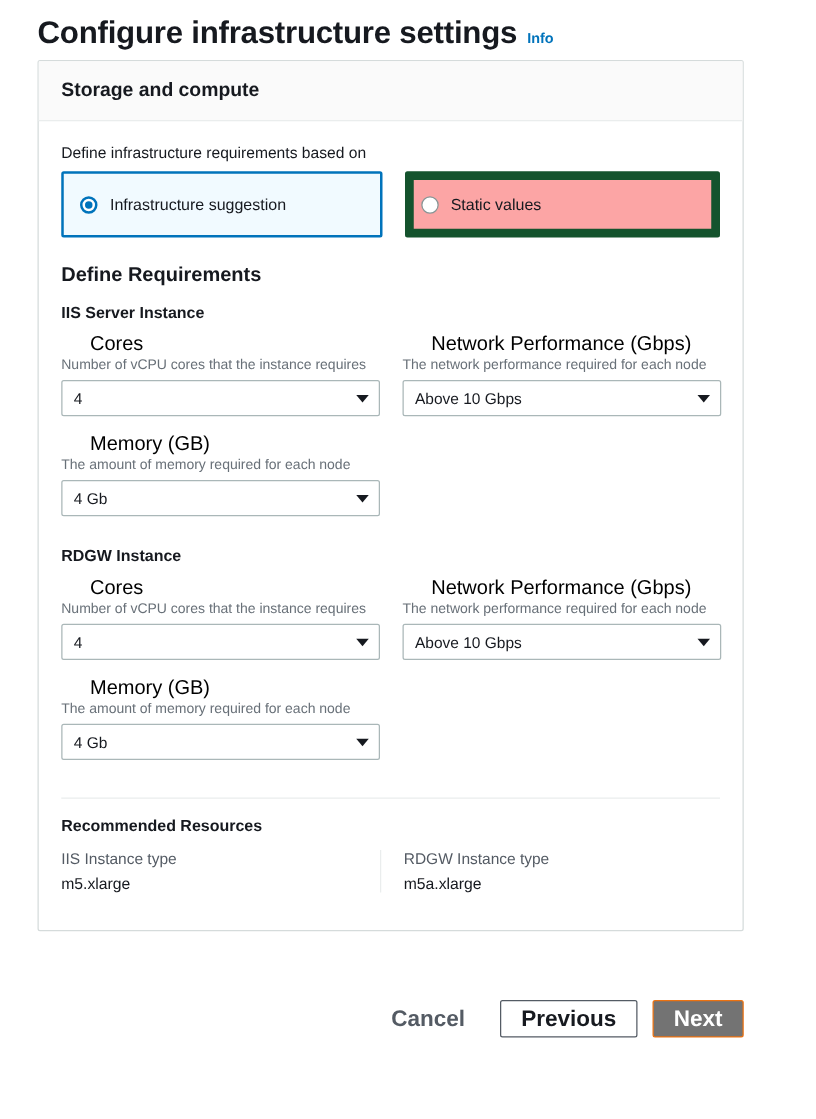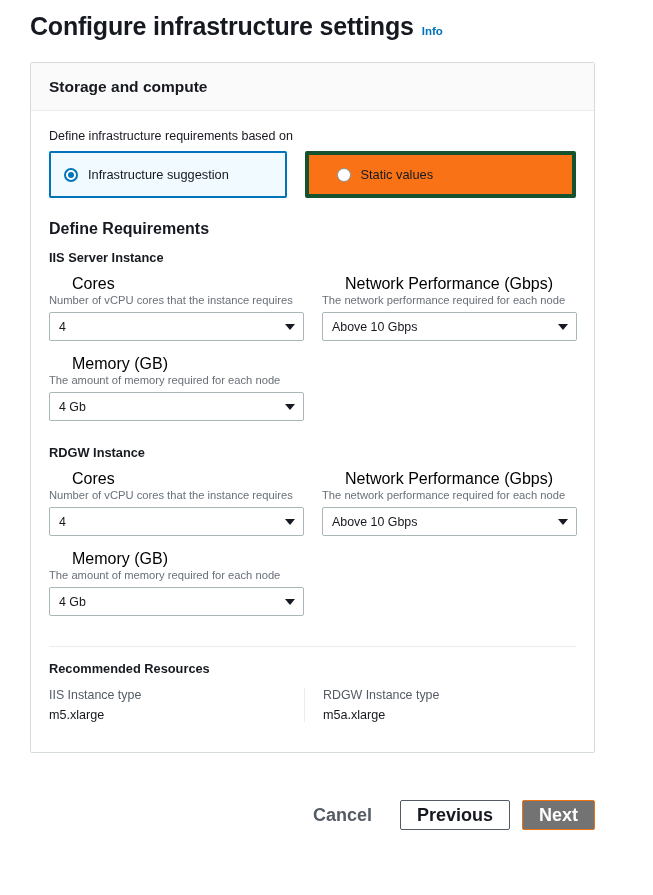--- a/index.html
+++ b/index.html
@@ -34,21 +34,21 @@
   }
   .info-link {
     font-size: 11.5px;
     font-weight: bold;
     color: #0073bb;
     cursor: pointer;
   }
   .card {
     position: absolute;
     left: 30px;
-    top: 62px;
+    top: 48px;
     width: 565px;
     background: #ffffff;
     border: 1px solid #d5dbdb;
     border-radius: 2px;
   }
   .card-header {
     background: #fafafa;
     border-bottom: 1px solid #eaeded;
     padding: 15px 18px 14px 18px;
   }
@@ -65,24 +65,24 @@
     color: #16191f;
     margin-bottom: 8px;
   }
   .radio-row {
     display: flex;
     gap: 18px;
     margin-bottom: 22px;
   }
   .radio-tile {
     flex: 1 1 0;
-    border: 4px solid #14532d;
+    border: 7px solid #14532d;
     border-radius: 2px;
-    background: #f97316;
-    padding: 12px 28px;
+    background: #fca5a5;
+    padding: 12px 6px;
     display: flex;
     align-items: center;
     gap: 10px;
     cursor: pointer;
     min-height: 36px;
   }
   .radio-tile.selected {
     border: 2px solid #0073bb;
     background: #f1faff;
     padding: 11px 13px;

